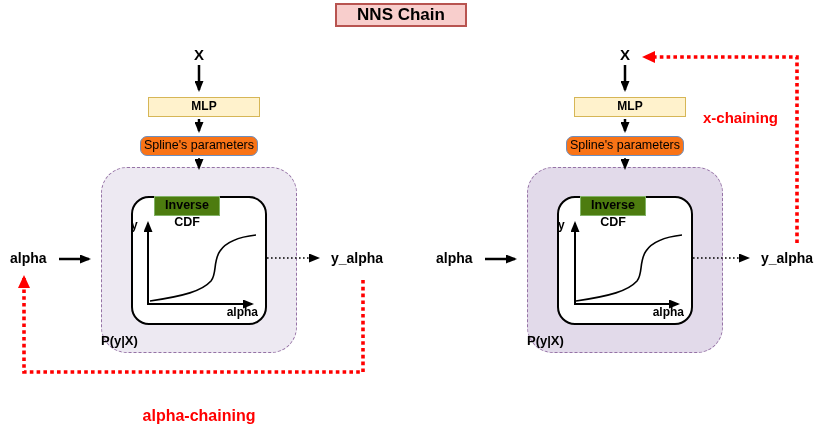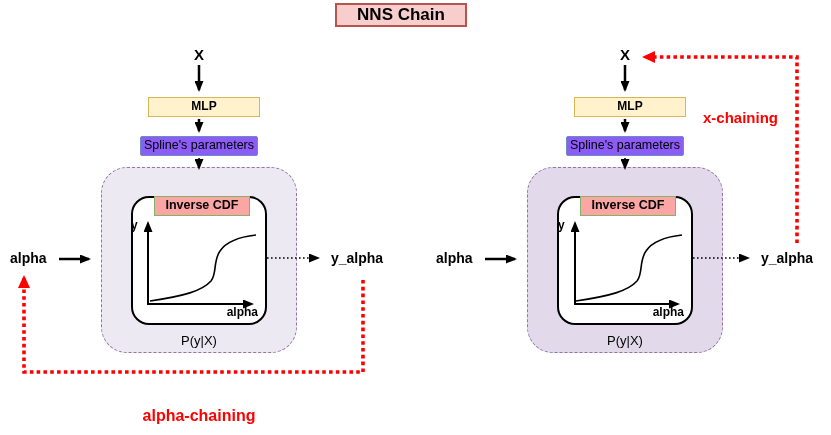--- a/index.html
+++ b/index.html
@@ -5,32 +5,32 @@
   html,body{margin:0;padding:0;background:#fff;}
   #canvas{position:relative;width:831px;height:435px;background:#fff;
           font-family:"Liberation Sans",sans-serif;overflow:hidden;}
   .abs{position:absolute;box-sizing:border-box;}
   .title-box{left:335px;top:3px;width:132px;height:24px;background:#F8CECC;
     border:2px solid #B85450;text-align:center;line-height:20px;
     font-weight:bold;font-size:17px;color:#000;}
   .x-label{width:22px;text-align:center;font-weight:bold;font-size:15px;color:#000;top:46px;}
   .mlp-box{width:112px;height:20px;background:#FFF2CC;border:1.5px solid #D6B656;
     text-align:center;line-height:17px;font-weight:bold;font-size:12px;top:97px;}
-  .spline-box{width:118px;height:20px;background:#8b5cf6;border:1.5px solid #6C8EBF;
-    border-radius:2px;text-align:center;line-height:17px;font-size:12.5px;top:136px;}
+  .spline-box{width:118px;height:20px;background:#f97316;border:1.5px solid #6C8EBF;
+    border-radius:7px;text-align:center;line-height:17px;font-size:12.5px;top:136px;}
   .module-box{width:196px;height:186px;border:1.5px dashed #9673A6;border-radius:26px;top:167px;}
   .module-left{background:#EDE9F2;}
   .module-right{background:#E2DAEA;}
   .cdf-box{width:136px;height:129px;background:#fff;border:2px solid #000;
     border-radius:18px;top:196px;}
-  .green-box{width:96px;height:20px;background:#fca5a5;border:1.5px solid #82B366;
+  .green-box{width:66px;height:20px;background:#4d7c0f;border:1.5px solid #82B366;
     text-align:center;line-height:17px;font-weight:bold;font-size:12.5px;top:196px;}
   .axis-y-label{width:14px;font-weight:bold;font-size:12px;top:218px;}
   .axis-x-label{width:42px;text-align:right;font-weight:bold;font-size:12px;top:305px;}
-  .pyx-label{width:196px;text-align:center;font-weight:normal;font-size:13px;top:333px;}
+  .pyx-label{width:196px;text-align:left;font-weight:bold;font-size:13px;top:333px;}
   .io-label{font-weight:bold;font-size:14px;top:250px;white-space:nowrap;}
   .chain-label{color:#FF0000;font-weight:bold;white-space:nowrap;}
   .chain-alpha{left:94px;top:407px;width:210px;text-align:center;font-size:16px;}
   .chain-x{left:703px;top:69px;width:86px;font-size:15px;margin-top:40px;}
   #arrows{position:absolute;left:0;top:0;pointer-events:none;}
 </style>
 </head>
 <body>
 
 <div id="canvas">

